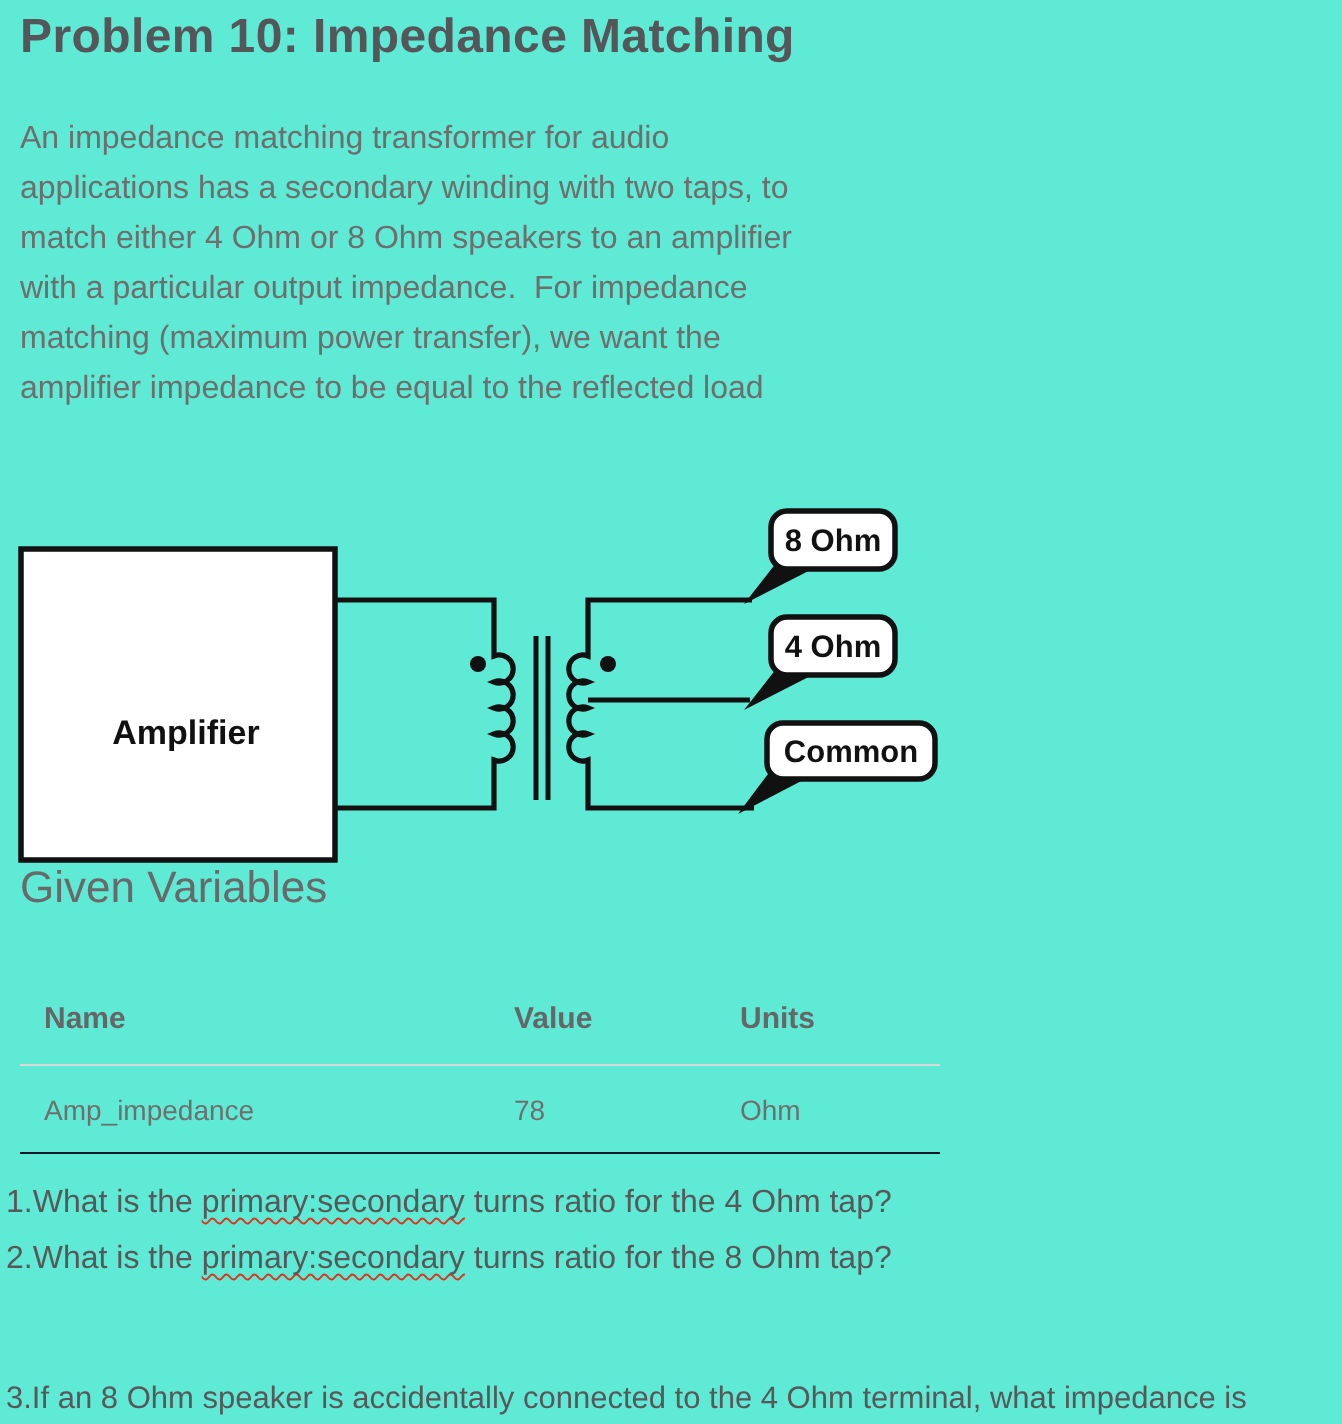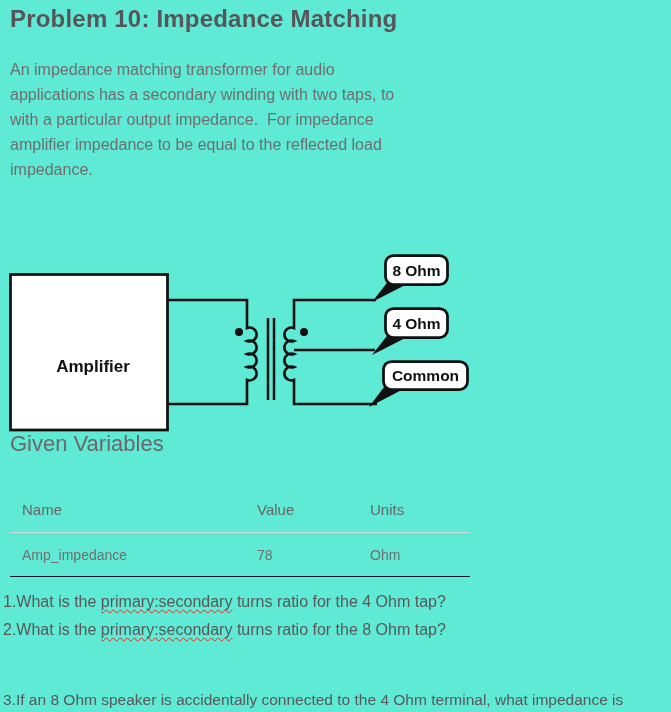--- a/index.html
+++ b/index.html
@@ -19,21 +19,21 @@
   .diagram-svg { position:absolute; left:0; top:250px; }
   .gv-heading {
     position:absolute; left:10px; top:431px; margin:0;
     font-size:22px; font-weight:400; color:#69696b;
   }
   .gv-table {
     position:absolute; left:10px; top:494px; width:460px;
     border-collapse:collapse; table-layout:fixed;
   }
   .gv-table th {
-    text-align:left; font-size:15px; font-weight:400; color:#666668;
+    text-align:left; font-size:15px; font-weight:700; color:#666668;
     padding:7px 0 14px 12px; border-bottom:1px solid #d9d9d9;
   }
   .gv-table td {
     text-align:left; font-size:14px; font-weight:400; color:#6f6f6f;
     height:43px; padding:0 0 0 12px; border-bottom:1px solid #0f172a;
     vertical-align:middle;
   }
   .questions { position:absolute; left:3px; top:0; width:668px; }
   .q { position:absolute; left:0; color:#58585a; font-size:16px; white-space:pre; }
   .q1 { top:593px;text-align:right; }
@@ -52,23 +52,24 @@
 </head>
 <body>
 
 <div class="page">
 
   <h1 class="title">Problem 10: Impedance Matching</h1>
 
   <div class="intro">
     <div>An impedance matching transformer for audio</div>
     <div>applications has a secondary winding with two taps, to</div>
+    <div>match either 4 Ohm or 8 Ohm speakers to an amplifier</div>
     <div>with a particular output impedance.  For impedance</div>
+    <div>matching (maximum power transfer), we want the</div>
     <div>amplifier impedance to be equal to the reflected load</div>
-    <div>impedance.</div>
   </div>
 
   <svg class="diagram-svg" width="480" height="185" viewBox="0 250 480 185">
 
     <path d="M372 302 L390 279 L417 279 Z" fill="#111"></path>
     <path d="M372 355 L390 332 L417 332 Z" fill="#111"></path>
     <path d="M369 407 L387 383 L415 383 Z" fill="#111"></path>
 
     <rect x="10.5" y="274.5" width="157" height="155.5" fill="#ffffff" stroke="#111" stroke-width="2.75"></rect>
     <text x="93" y="372" text-anchor="middle" font-size="17" font-weight="bold" fill="#111">Amplifier</text>

